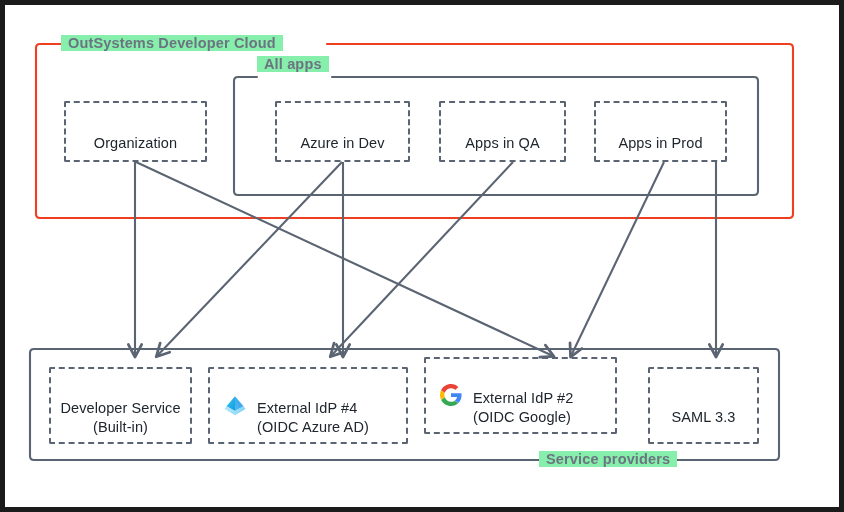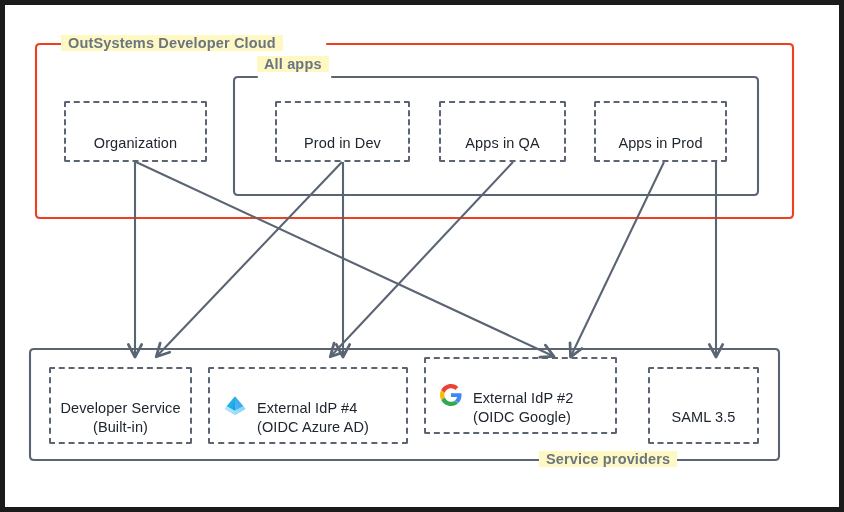--- a/index.html
+++ b/index.html
@@ -61,21 +61,21 @@
   .node.with-icon {
     justify-content: flex-start;
     padding-left: 12px;
     gap: 9px;
   }
   .node.with-icon .label { text-align: left; }
 
   
   .group-title {
     position: absolute;
-    background: #fef9c3;
+    background: #86efac;
     padding: 0 7px;
     font-size: 14.5px;
     font-weight: bold;
     color: #6b7480;
     letter-spacing: 0.15px;
     white-space: nowrap;
   }
   .group-title.odc { color: #6b7480; }
 
   .icon-wrap {
@@ -129,21 +129,21 @@
 
     <div class="group-title" style="left:252px; top:51px;">All apps</div>
 
     <div class="group-title" style="left:534px; top:446px;">Service providers</div>
 
     <div class="node" style="left:59px; top:96px; width:143px; height:61px;">
       <span class="label">Organization</span>
     </div>
 
     <div class="node" style="left:270px; top:96px; width:135px; height:61px;">
-      <span class="label">Prod in Dev</span>
+      <span class="label">Azure in Dev</span>
     </div>
 
     <div class="node" style="left:589px; top:96px; width:133px; height:61px;">
       <span class="label">Apps  in Prod</span>
     </div>
 
     <div class="node" style="left:434px; top:96px; width:127px; height:61px;">
       <span class="label">Apps in QA</span>
     </div>
 
@@ -185,17 +185,17 @@
           <path fill="#34A853" d="M24 46c5.9 0 10.9-2 14.5-5.3l-6.9-5.4c-1.9 1.3-4.4 2.2-7.6 2.2-5.8 0-10.7-3.8-12.5-9.1l-7.1 5.5C8 41.2 15.4 46 24 46z"></path>
           <path fill="#FBBC05" d="M11.5 28.4c-.5-1.4-.8-2.9-.8-4.4s.3-3 .7-4.4l-7.1-5.5C2.8 17 2 20.4 2 24s.8 7 2.3 9.9l7.2-5.5z"></path>
           <path fill="#EA4335" d="M24 10.6c4.1 0 6.9 1.8 8.5 3.3l6.2-6C34.9 4.5 29.9 2 24 2 15.4 2 8 6.8 4.3 14.1l7.1 5.5C13.3 14.4 18.2 10.6 24 10.6z"></path>
         </svg>
       </span>
       <span class="label">External IdP #2
 (OIDC Google)</span>
     </div>
 
     <div class="node" style="left:643px; top:362px; width:111px; height:77px;">
-      <span class="label">SAML 3.5</span>
+      <span class="label">SAML 3.3</span>
     </div>
 
   </div>
 </div>
 
 </body></html>

